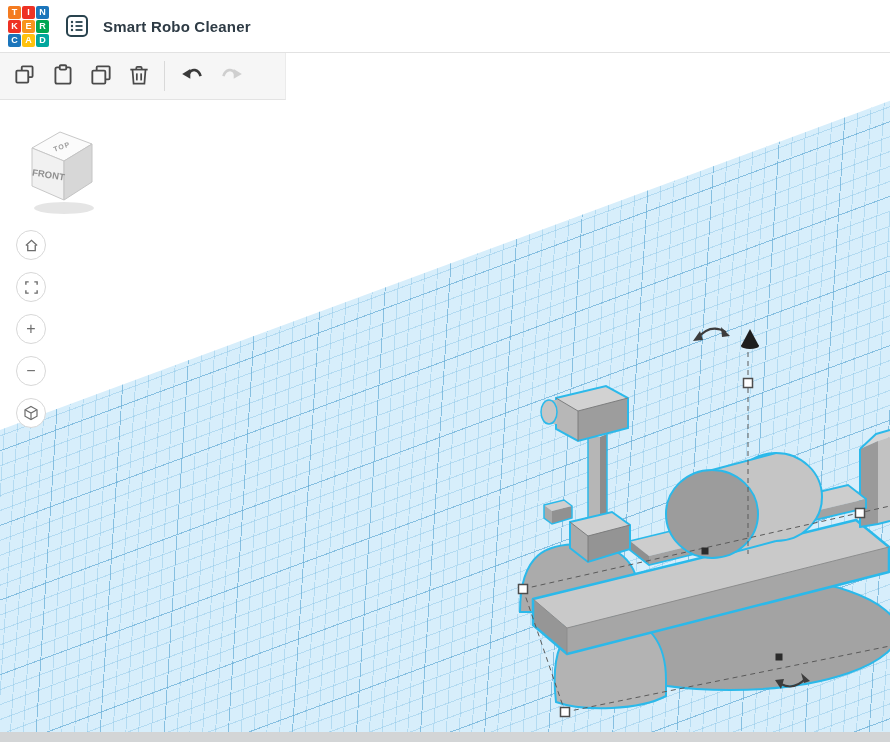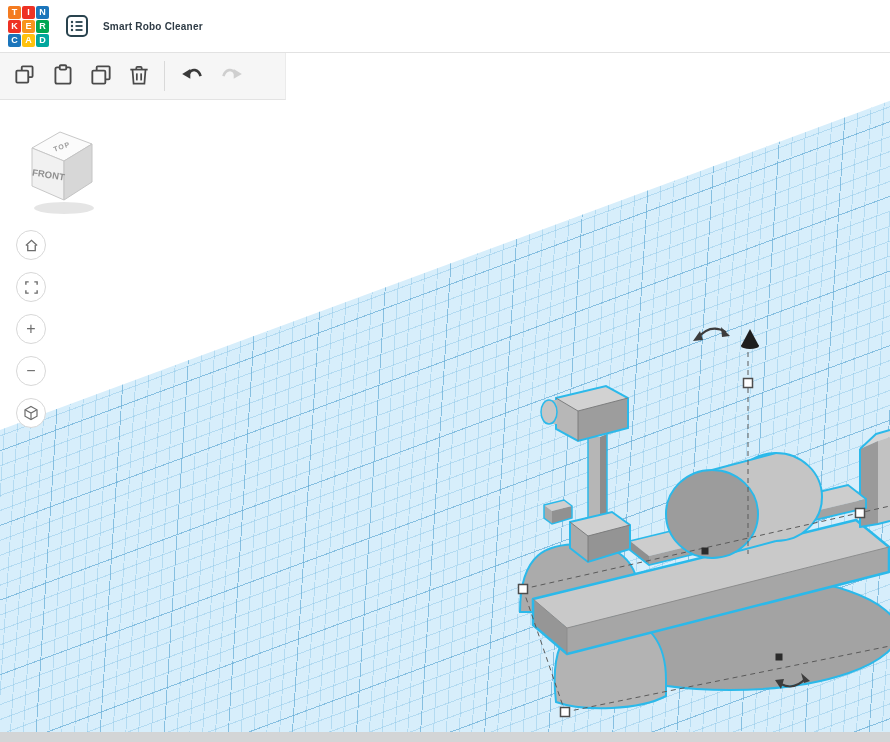--- a/index.html
+++ b/index.html
@@ -15,21 +15,21 @@
   }
   .logo{display:grid;grid-template-columns:repeat(3,13px);grid-auto-rows:13px;gap:1px;margin-left:8px;cursor:pointer;}
   .logo span{
     display:flex;align-items:center;justify-content:center;color:#fff;
     font-size:9px;font-weight:bold;border-radius:2px;line-height:1;
   }
   .menu-btn{
     background:none;border:none;margin-left:14px;padding:2px;cursor:pointer;height:28px;
   }
   .doc-title{
-    font-size:10px;font-weight:600;color:#2e3b45;margin:0 0 0 12px;letter-spacing:.2px;
+    font-size:15px;font-weight:600;color:#2e3b45;margin:0 0 0 12px;letter-spacing:.2px;
   }
   
   .canvas{position:absolute;top:52px;left:0;width:890px;height:690px;background:#fff;overflow:hidden;}
   .workplane{
     position:absolute;left:-600px;top:600px;width:2600px;height:1700px;
     transform-origin:0 0;transform:rotate(-20.3deg) skewX(-24deg);
     background-color:#d7eefb;
     background-image:
       repeating-linear-gradient(90deg, rgba(96,168,210,.55) 0 1px, transparent 1px 70px),
       repeating-linear-gradient(0deg,  rgba(96,168,210,.55) 0 1px, transparent 1px 70px),

